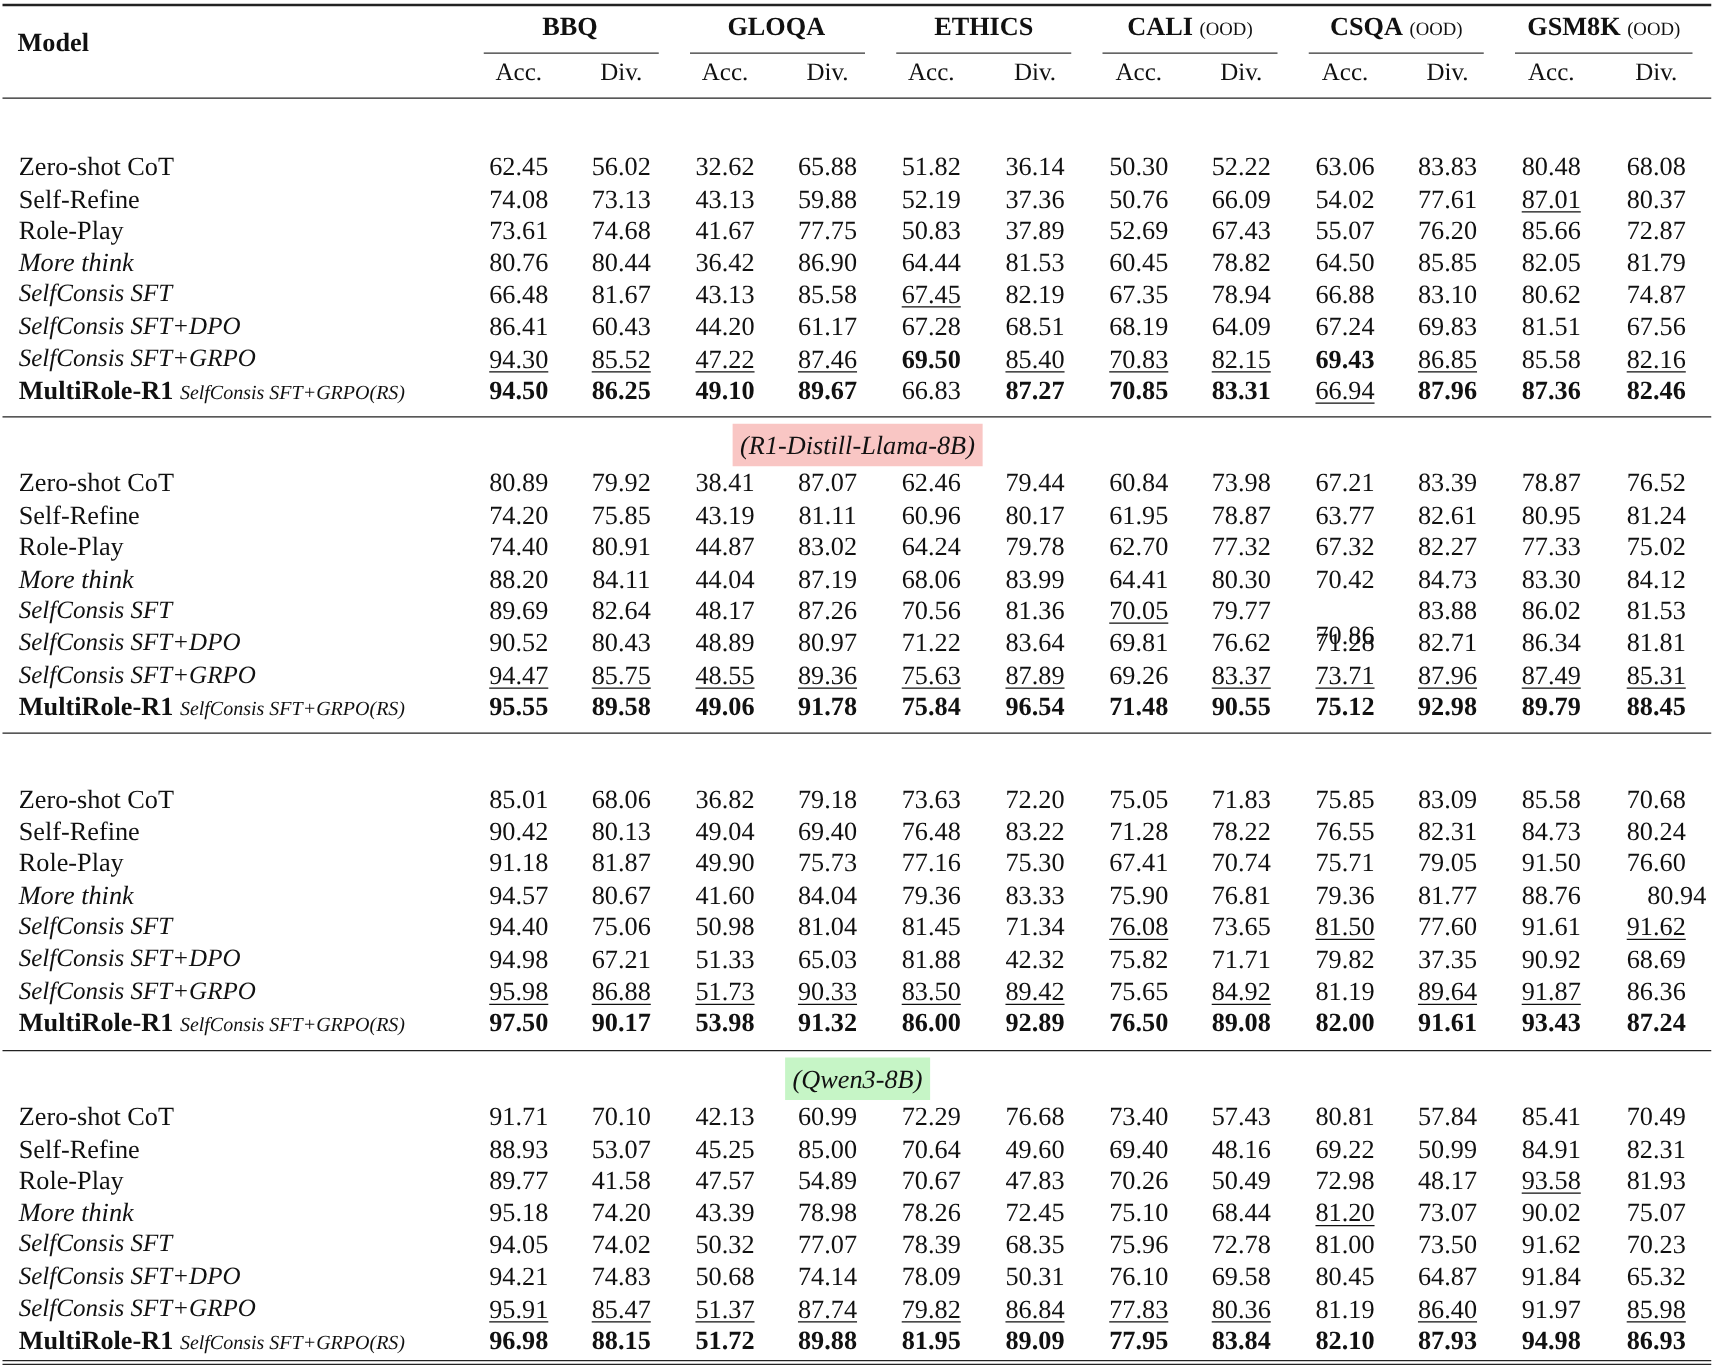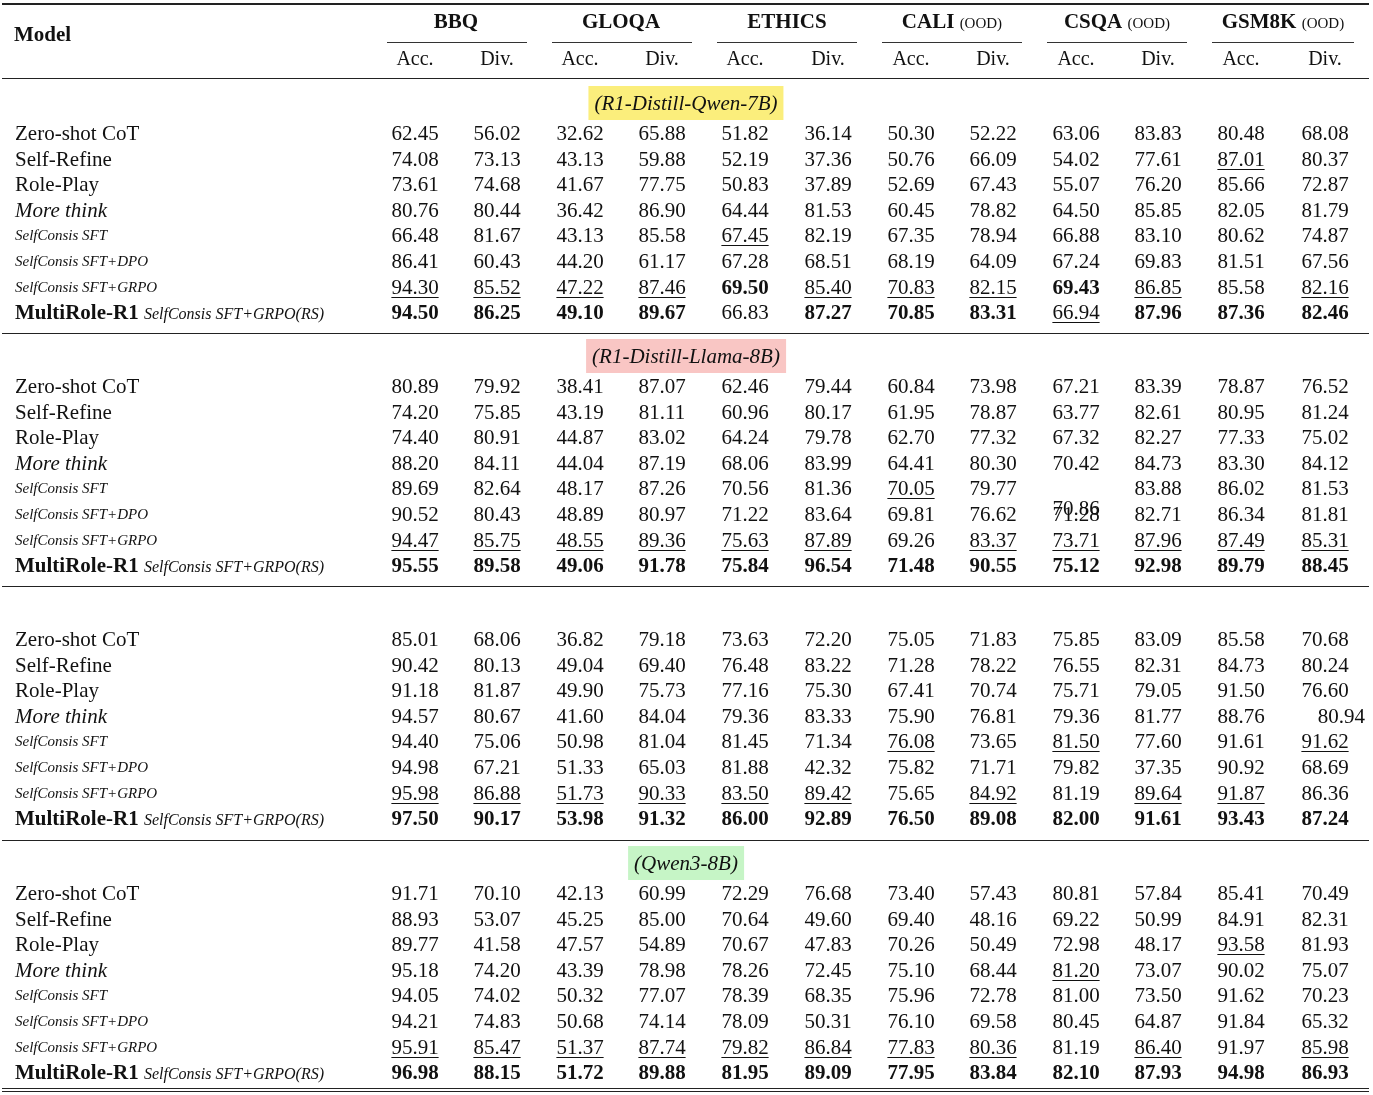--- a/index.html
+++ b/index.html
@@ -18,21 +18,21 @@
   .group-head .ood { font-size: 15px; font-weight: normal; }
   .sub-head { position: absolute; top: 47px; font-size: 20px; width: 80px; text-align: center; }
   .section { position: absolute; left: 0; width: 1373px; }
   .badge {
     position: absolute; top: 0; height: 34px; line-height: 34px; padding: 0 6px;
     font-style: italic; font-size: 21px; white-space: nowrap; transform: translateX(-50%);
   }
   .row { position: absolute; left: 0; width: 1373px; height: 25px; }
   .mname { position: absolute; left: 15px; top: 0; font-size: 21px; white-space: nowrap; line-height: 25px; }
   .mname.ital { font-style: italic; }
-  .mname.small { font-style: italic; font-size: 15px; }
+  .mname.small { font-style: italic; font-size: 20px; }
   .mname.main { font-weight: bold; font-size: 21px; }
   .mname.main .sub { font-weight: normal; font-style: italic; font-size: 16px; }
   .cell { position: absolute; top: 0; width: 80px; text-align: center; font-size: 21px; line-height: 25px; }
   .cell.b { font-weight: bold; }
   .cell.u span { text-decoration: underline; text-underline-offset: 3px; text-decoration-thickness: 1px; }
 </style>
 </head>
 <body>
 
 <div class="rule thick" style="top:3px;"></div>
@@ -64,21 +64,20 @@
     <div class="sub-head" style="left: 1118px;">Div.</div>
     <div class="sub-head" style="left: 1201px;">Acc.</div>
     <div class="sub-head" style="left: 1285px;">Div.</div>
   </div>
 
 <div id="body-area">
     <div class="rule thin" style="top: 333px;"></div>
     <div class="rule thin" style="top: 586px;"></div>
     <div class="rule thin" style="top: 840px;"></div>
     <div class="section" style="top: 86px; height: 245px;">
-      <div class="badge" style="left: 686px; background: rgb(251, 238, 124);">(R1-Distill-Qwen-7B)</div>
       <div class="row" style="top: 35px;">
         <div class="mname"><span>Zero-shot CoT</span></div>
         <div class="cell" style="left: 375px;"><span>62.45</span></div>
         <div class="cell" style="left: 457px;"><span>56.02</span></div>
         <div class="cell" style="left: 540px;"><span>32.62</span></div>
         <div class="cell" style="left: 622px;"><span>65.88</span></div>
         <div class="cell" style="left: 705px;"><span>51.82</span></div>
         <div class="cell" style="left: 788px;"><span>36.14</span></div>
         <div class="cell" style="left: 871px;"><span>50.30</span></div>
         <div class="cell" style="left: 953px;"><span>52.22</span></div>

